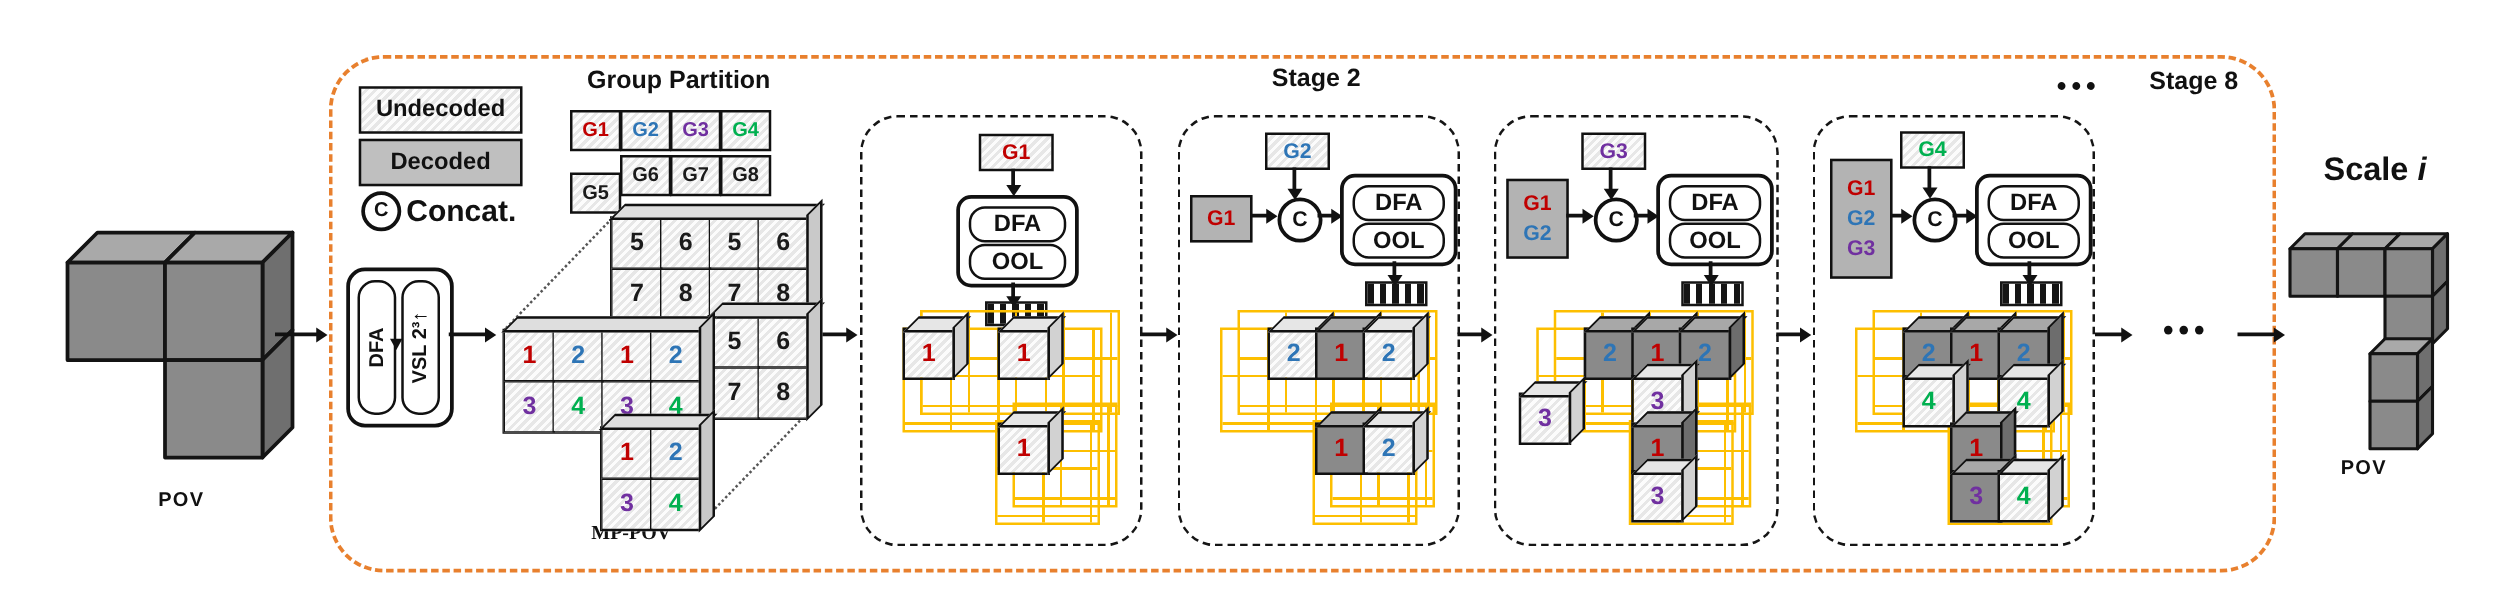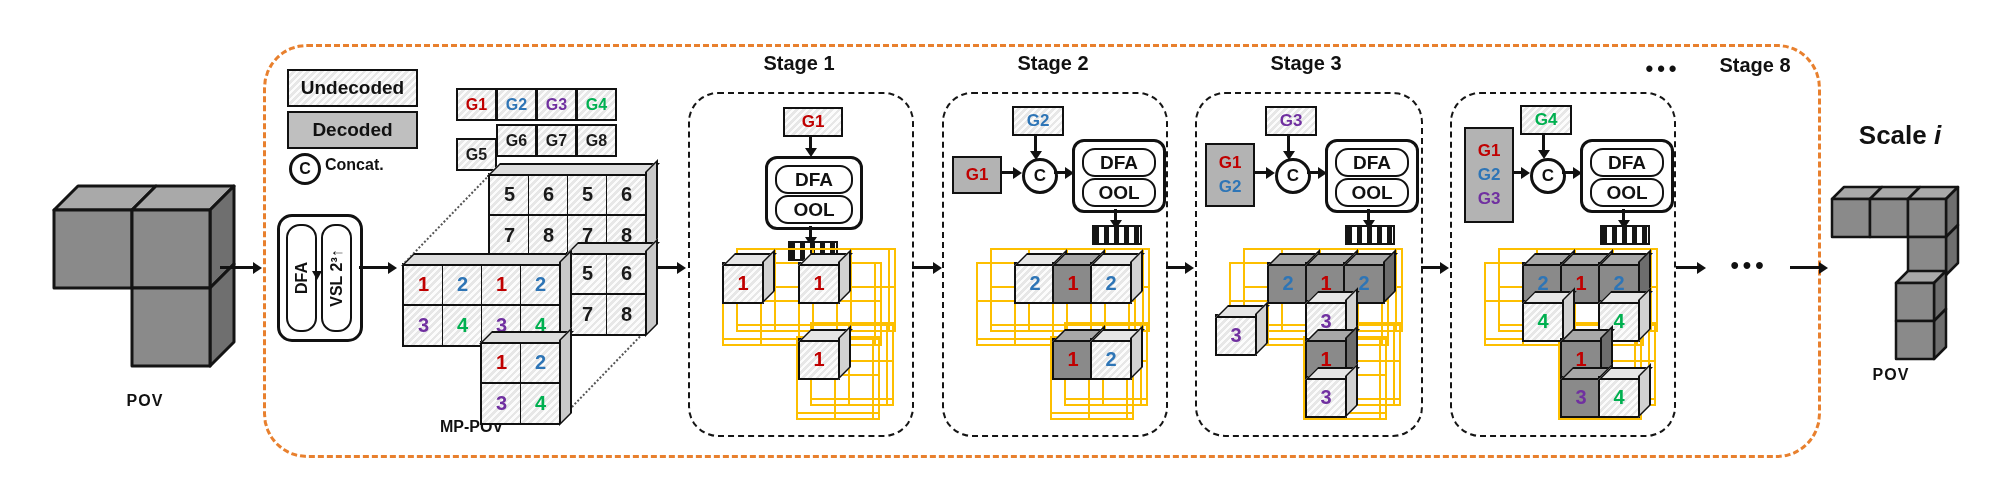--- a/index.html
+++ b/index.html
@@ -105,33 +105,34 @@
   </svg>
   <div class="abs bold" style="left:60px;top:392px;width:170px;text-align:center;font-size:16px;letter-spacing:1px;">POV</div>
 
   <div class="ar" style="left:220px;top:266px;width:34px;"></div>
 
   <div class="abs pipeline"></div>
 
   <div class="abs legbox hatch ctr" style="left:287px;top:69px;width:127px;height:34px;">Undecoded</div>
   <div class="abs legbox ctr" style="left:287px;top:111px;width:127px;height:34px;background:#bfbfbf;">Decoded</div>
   <div class="abs cc ctr" style="left:289px;top:153px;width:26px;height:26px;font-size:16px;">C</div>
-  <div class="abs bold" style="left:325px;top:156px;font-size:16px;">Concat.</div>
+  <div class="abs bold" style="left:325px;top:156px;font-size:24px;">Concat.</div>
 
   <div class="abs dfavsl">
     <div class="vpill" style="left:6px;top:7px;">
       <span>DFA</span>
       </div>
     <div class="vpill" style="left:41px;top:7px;">
       <span>VSL 2³↑</span>
       </div>
     <div class="tinydown" style="left:32px;top:54px;"></div>
   </div>
   <div class="ar" style="left:359px;top:266px;width:30px;"></div>
 
+  <div class="abs bold" style="left:448px;top:53px;width:190px;text-align:center;font-size:20px;">Group Partition</div>
   <div class="abs gbadge hatch ctr t1" style="left:456px;top:88px;width:37px;height:29px;">G1</div>
   <div class="abs gbadge hatch ctr t2" style="left:496px;top:88px;width:37px;height:29px;">G2</div>
   <div class="abs gbadge hatch ctr t3" style="left:536px;top:88px;width:37px;height:29px;">G3</div>
   <div class="abs gbadge hatch ctr t4" style="left:576px;top:88px;width:37px;height:29px;">G4</div>
   <div class="abs gbadge hatch ctr t5" style="left:456px;top:138px;width:37px;height:29px;">G5</div>
   <div class="abs gbadge hatch ctr t5" style="left:496px;top:124px;width:37px;height:29px;">G6</div>
   <div class="abs gbadge hatch ctr t5" style="left:536px;top:124px;width:37px;height:29px;">G7</div>
   <div class="abs gbadge hatch ctr t5" style="left:576px;top:124px;width:37px;height:29px;">G8</div>
 
   <div class="dotline" style="left:402px;top:264px;"></div>
@@ -163,27 +164,25 @@
     <div class="mpc t4">4</div>
     <div class="mpc t3">3</div>
     <div class="mpc t4">4</div>
   </div>
   <div class="slab slab3d" style="left:480px;top:341px;grid-template-columns:repeat(2,39px);z-index:4;">
     <div class="mpc t1">1</div>
     <div class="mpc t2">2</div>
     <div class="mpc t3">3</div>
     <div class="mpc t4">4</div>
   </div>
-  <div class="abs bold" style="left:440px;top:418px;width:130px;text-align:left;font-size:16px;">MP-POV</div>
+  <div class="abs bold" style="left:440px;top:418px;width:130px;text-align:center;font-size:16px;font-family:Liberation Serif, serif;">MP-POV</div>
 
   <div class="ar" style="left:652px;top:266px;width:26px;"></div>
 
-  <div class="abs stitle" style="left:688px;top:52px;width:222px;">Stage 1</div>
   <div class="abs stitle" style="left:942px;top:52px;width:222px;">Stage 2</div>
-  <div class="abs stitle" style="left:1195px;top:52px;width:222px;">Stage 3</div>
   <div class="abs ell" style="left:1630px;top:56px;width:66px;font-size:22px;">•••</div>
   <div class="abs stitle" style="left:1700px;top:54px;width:110px;">Stage 8</div>
 
   <div class="abs sbox" style="left:688px;top:92px;width:222px;height:341px;">
     <div class="inbadge hatch t1" style="left:93px;top:13px;width:56px;height:26px;">G1</div>
     <div class="ad" style="left:119px;top:41px;height:14px;"></div>
     <div class="mod" style="left:75px;top:62px;width:92px;height:68px;">
       <div class="mrow" style="top:6px;">DFA</div>
       <div class="mrow" style="top:36px;">OOL</div>
     </div>

